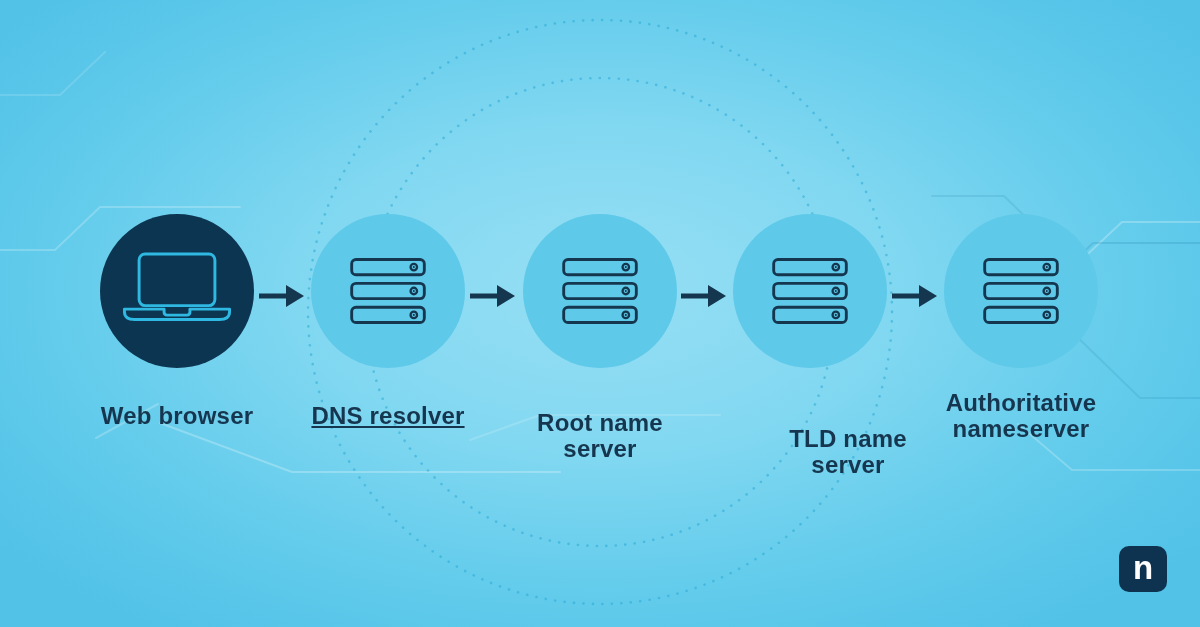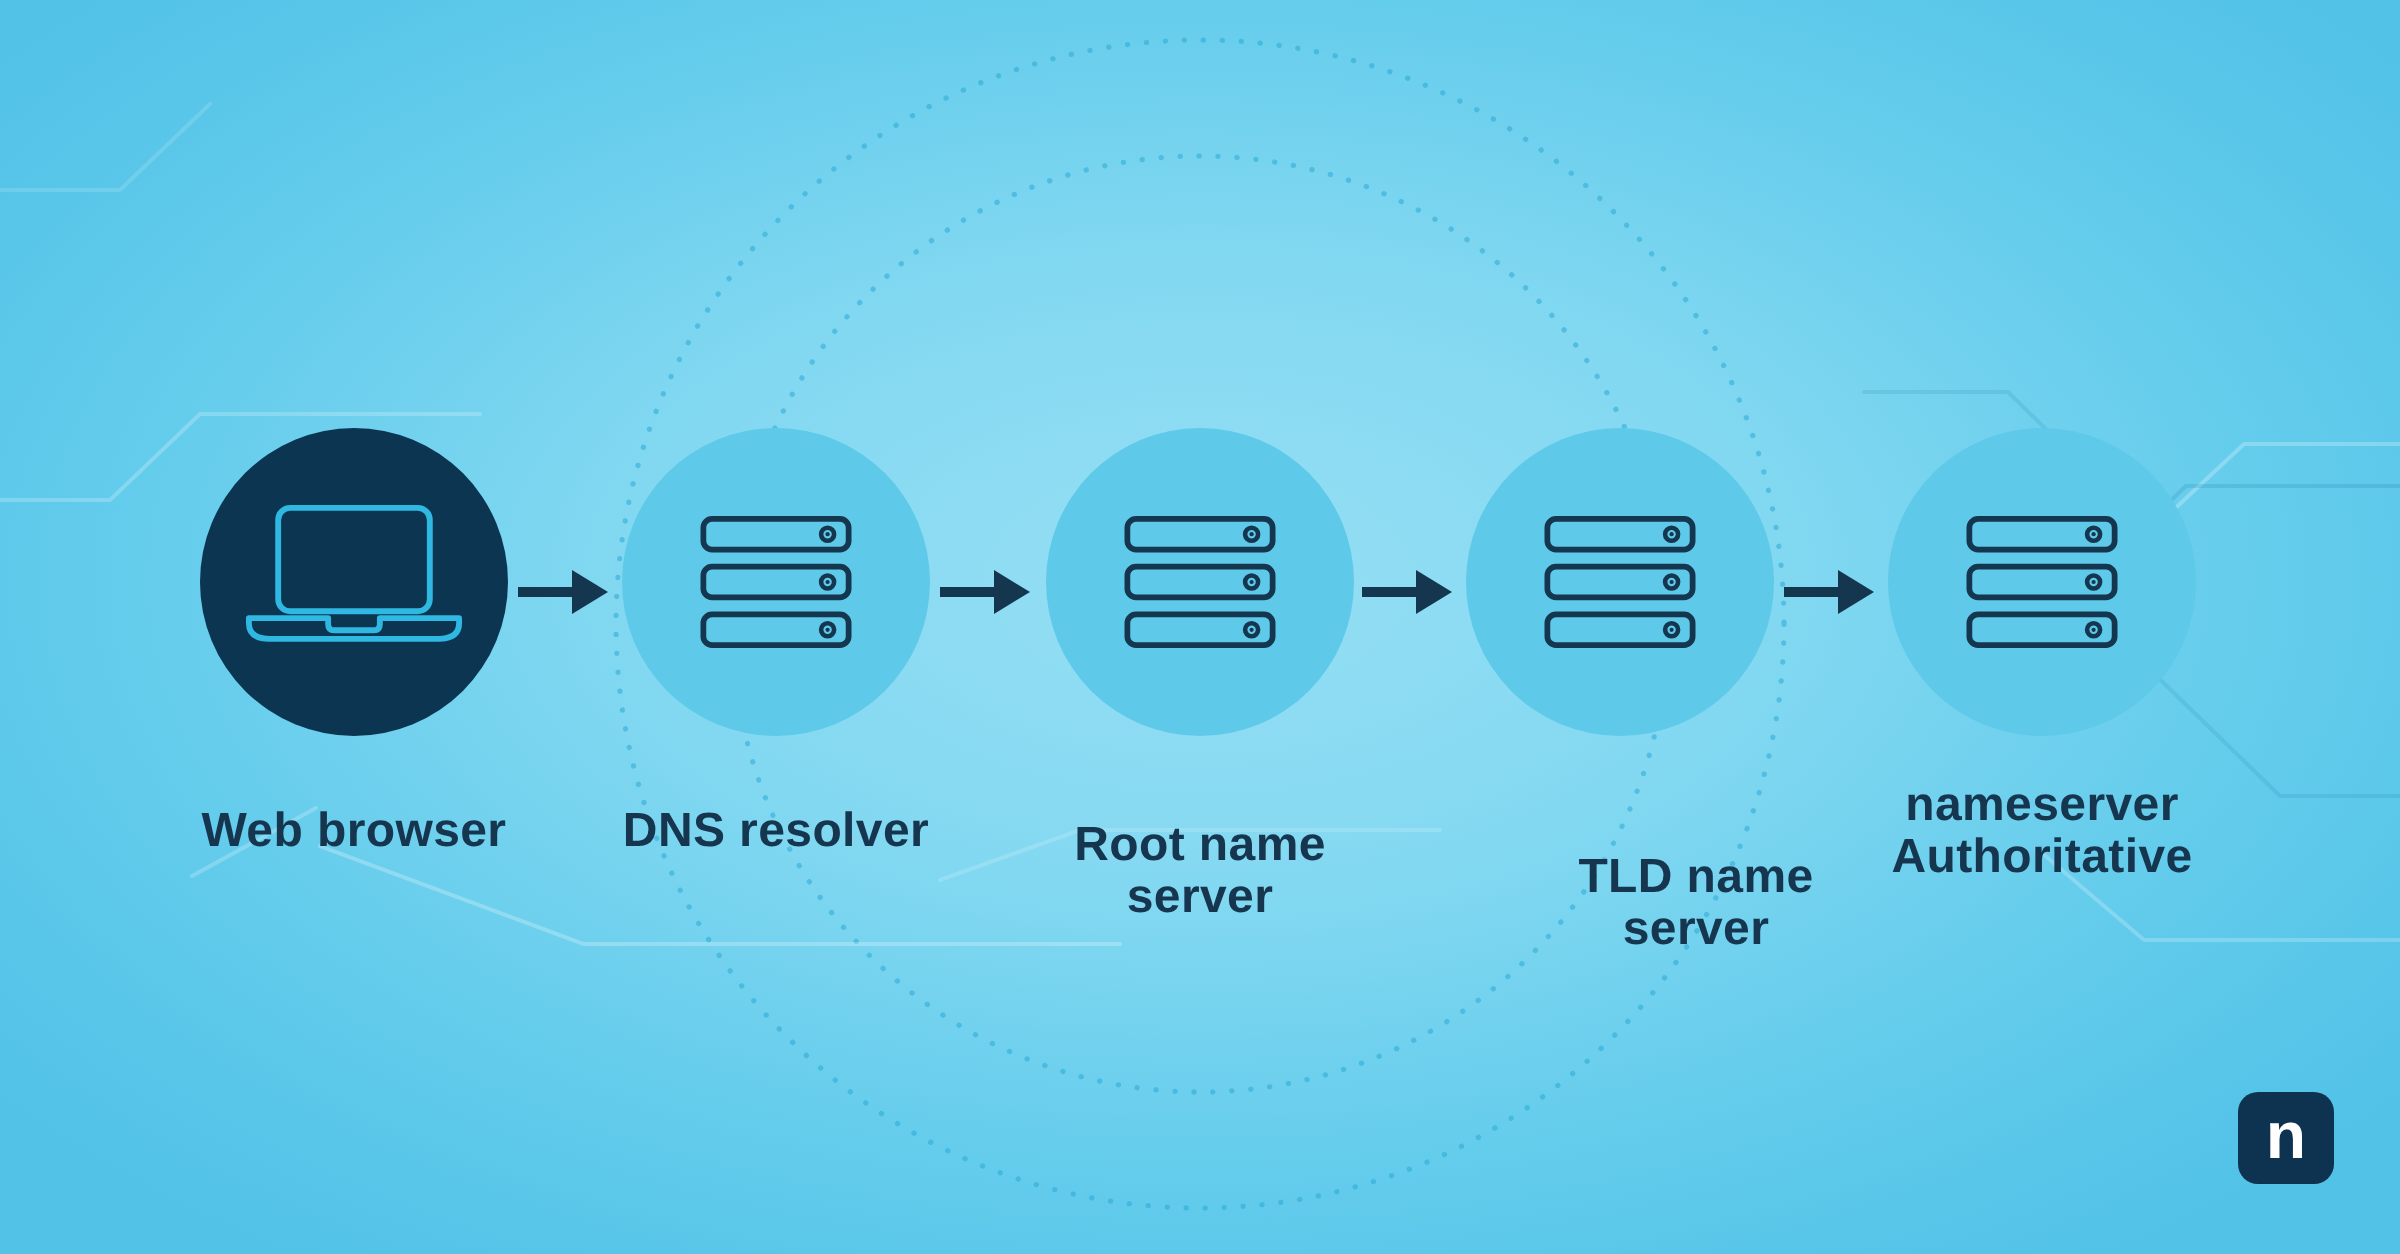--- a/index.html
+++ b/index.html
@@ -93,21 +93,21 @@
           <circle cx="72" cy="36" r="3.4" stroke-width="2.4"></circle>
           <circle cx="72" cy="61" r="3.4" stroke-width="2.4"></circle>
         </g>
         <g fill="#14364f" stroke="none">
           <circle cx="72" cy="11" r="1.1"></circle>
             <circle cx="72" cy="36" r="1.1"></circle>
             <circle cx="72" cy="61" r="1.1"></circle>
         </g>
       </svg>
     </div>
-    <div class="label" style="left:268px;">
+    <div class="label" style="left:268px;text-decoration:underline;">
       <span>DNS resolver</span>
       <span></span>
     </div>
   </div>
 
   <svg class="arrow" style="left:468px;" width="48" height="30" viewBox="0 0 48 30">
     <line x1="2" y1="15" x2="31" y2="15" stroke="#14364f" stroke-width="5"></line>
     <polygon points="29,4 47,15 29,26" fill="#14364f"></polygon>
   </svg>
 
@@ -181,22 +181,22 @@
           <circle cx="72" cy="61" r="3.4" stroke-width="2.4"></circle>
         </g>
         <g fill="#14364f" stroke="none">
           <circle cx="72" cy="11" r="1.1"></circle>
             <circle cx="72" cy="36" r="1.1"></circle>
             <circle cx="72" cy="61" r="1.1"></circle>
         </g>
       </svg>
     </div>
     <div class="label" style="left:901px;">
+      <span>Authoritative</span>
       <span>nameserver</span>
-      <span>Authoritative</span>
     </div>
   </div>
 
   <div class="logo">
     <span>n</span>
   </div>
 
 </div>
 
 </body></html>

